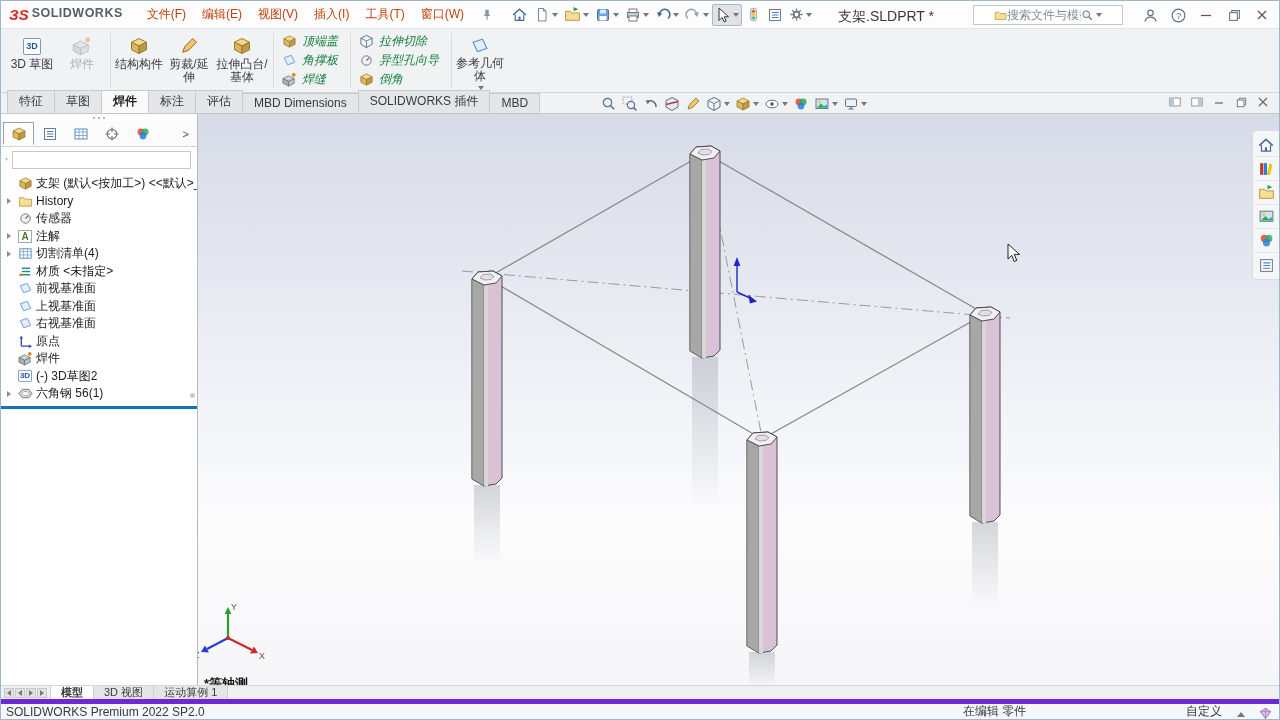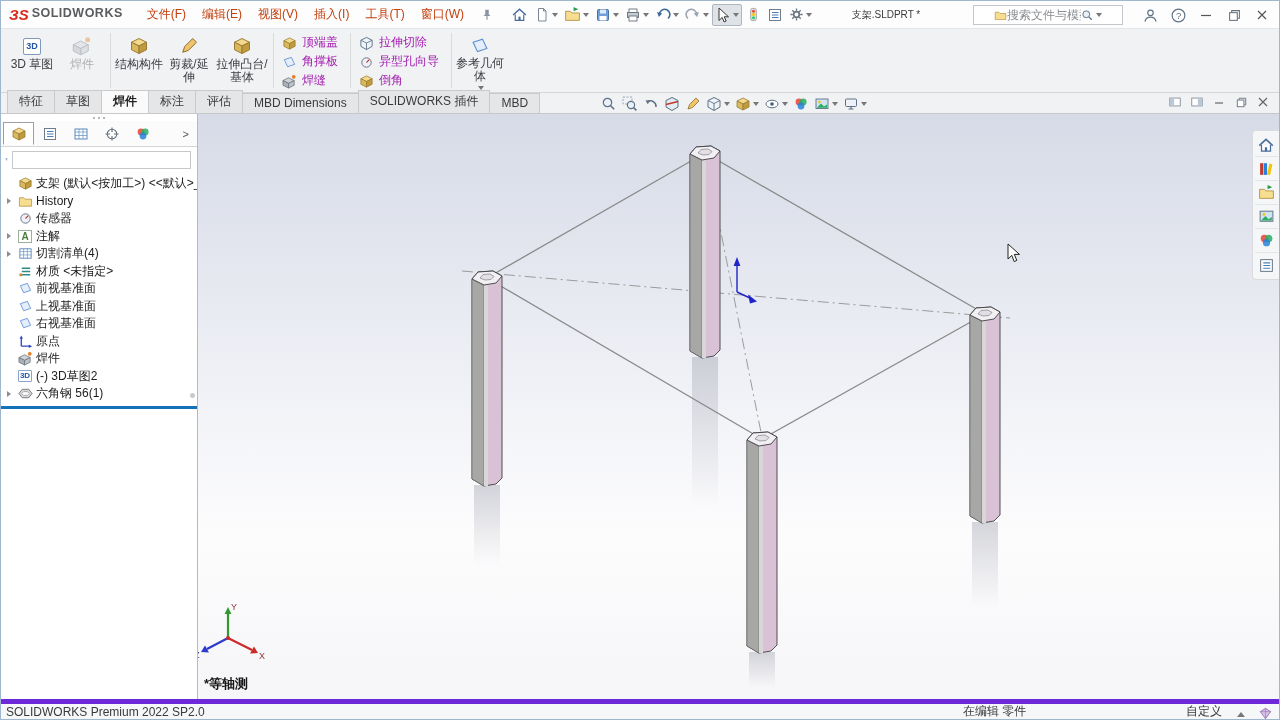--- a/index.html
+++ b/index.html
@@ -13,36 +13,36 @@
   .logo { display:flex; align-items:flex-start; margin-left:8px; }
   .logo-mark { color:#da291c; font-weight:bold; font-style:italic; font-size:15px; margin-right:3px; }
   .logo-name { color:#5a5c5e; font-weight:bold; font-size:12.5px; letter-spacing:.5px; }
   .menus { display:flex; margin-left:16px; }
   .menu-item { padding:4px 8px; color:#c2410c; cursor:default; }
   .qa { display:flex; align-items:center; margin-left:4px; }
   .qa-btn { height:22px; min-width:22px; display:flex; align-items:center; justify-content:center; padding:0 2px; border:1px solid transparent; border-radius:2px; }
   .qa-btn.pressed { background:#dfe3e8; border-color:#aeb6bf; }
   .car { width:0; height:0; border-left:3px solid transparent; border-right:3px solid transparent; border-top:4px solid #777; margin-left:2px; }
   .car-up { width:0; height:0; border-left:4px solid transparent; border-right:4px solid transparent; border-bottom:5px solid #777; }
-  .doc-title { position:absolute; left:805px; width:160px; text-align:center; top:7px; font-size:10px; color:#3a3a3c; }
+  .doc-title { position:absolute; left:805px; width:160px; text-align:center; top:7px; font-size:14px; color:#3a3a3c; }
   .searchbox { position:absolute; left:972px; top:4px; width:150px; height:20px; border:1px solid #c4c7cb; background:#fff; display:flex; align-items:center; padding:0 20px; }
   .searchbox input { border:none; outline:none; flex:1; font-size:12px; color:#333; width:70px; font-family:inherit; }
   .searchbox input::placeholder { color:#8a8d91; }
   .tb-right { position:absolute; right:4px; top:0; height:28px; display:flex; align-items:center; gap:2px; }
   .tb-ico { width:26px; height:24px; display:flex; align-items:center; justify-content:center; border-radius:2px; }
 
   
   .ribbon { height:64px; background:#f1f2f4; border-bottom:1px solid #d5d6d8; display:flex; align-items:stretch; padding-left:6px; flex:none; }
   .rsep { width:1px; background:#dadbdd; margin:4px 3px; }
   .rgroup { display:flex; align-items:flex-start; padding-top:1px; }
   .rbig { width:50px; height:60px; display:flex; flex-direction:column; align-items:center; padding-top:4px; text-align:center; line-height:13px; color:#3c3f44; border-radius:2px; }
   .rbig.disabled { opacity:.38; }
   .ric { height:24px; display:flex; align-items:center; justify-content:center; }
   .rcol { display:flex; flex-direction:column; padding-top:3px; }
-  .rsmall { display:flex; align-items:flex-end; gap:5px; height:19px; padding:0 9px 0 5px; color:#a21caf; border-radius:2px; }
+  .rsmall { display:flex; align-items:center; gap:5px; height:19px; padding:0 9px 0 5px; color:#15803d; border-radius:2px;font-style:italic; }
   .badge3d { font-size:9px; font-weight:bold; color:#2456a4; border:1.5px solid #7f98bd; border-radius:2px; padding:1px 2px; background:#fff; }
 
   
   .tabrow { height:21px; background:#f1f2f4; border-bottom:1px solid #c6c8ca; display:flex; align-items:flex-end; padding-left:6px; position:relative; flex:none; }
   .ctab { padding:2px 11px 3px; background:#e5e6e8; border:1px solid #c9cacc; border-bottom:none; margin-right:-1px; color:#3a3a3c; }
   .ctab.active { background:#fafafb; position:relative; top:0; font-weight:bold; color:#222; }
   .headsup { position:absolute; left:598px; top:1px; height:19px; display:flex; align-items:center; gap:1px; }
   .hu-btn { display:flex; align-items:center; padding:0 2px; height:19px; border-radius:2px; }
   .doc-controls { position:absolute; right:8px; top:1px; display:flex; align-items:center; gap:6px; }
   .dc-ico { width:16px; height:16px; display:flex; align-items:center; justify-content:center; }
@@ -859,20 +859,39 @@
           </span>
         <span class="tsbtn">
             <svg width="17" height="17">
               <use href="#s-list"></use>
             </svg>
           </span>
       </div>
     </div>
   </div>
 
+  <div class="bottomtabs">
+    <div class="bt-nav">
+      <span>
+          <i class="tri-l"></i>
+        </span>
+      <span>
+          <i class="tri-l"></i>
+        </span>
+      <span>
+          <i class="tri-r"></i>
+        </span>
+      <span>
+          <i class="tri-r"></i>
+        </span>
+    </div>
+    <span class="btab active">模型</span>
+    <span class="btab">3D 视图</span>
+    <span class="btab">运动算例 1</span>
+  </div>
 
   <div class="statusbar">
     <span class="sb-left">SOLIDWORKS Premium 2022 SP2.0</span>
     <span class="sb-mode">在编辑 零件</span>
     <span class="sb-custom">自定义</span>
     <i class="car-up sb-caret"></i>
     <span style="position:absolute;right:6px;top:2px"><svg width="15" height="15">
           <use href="#s-gem"></use>
         </svg></span>
   </div>

